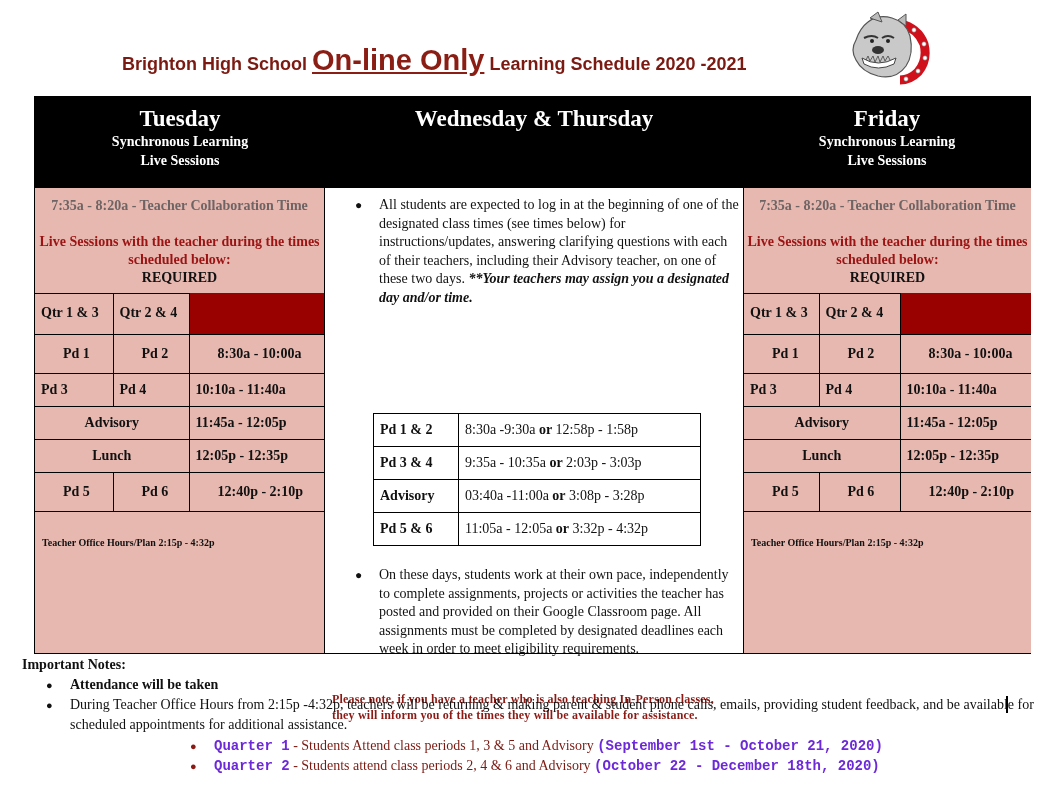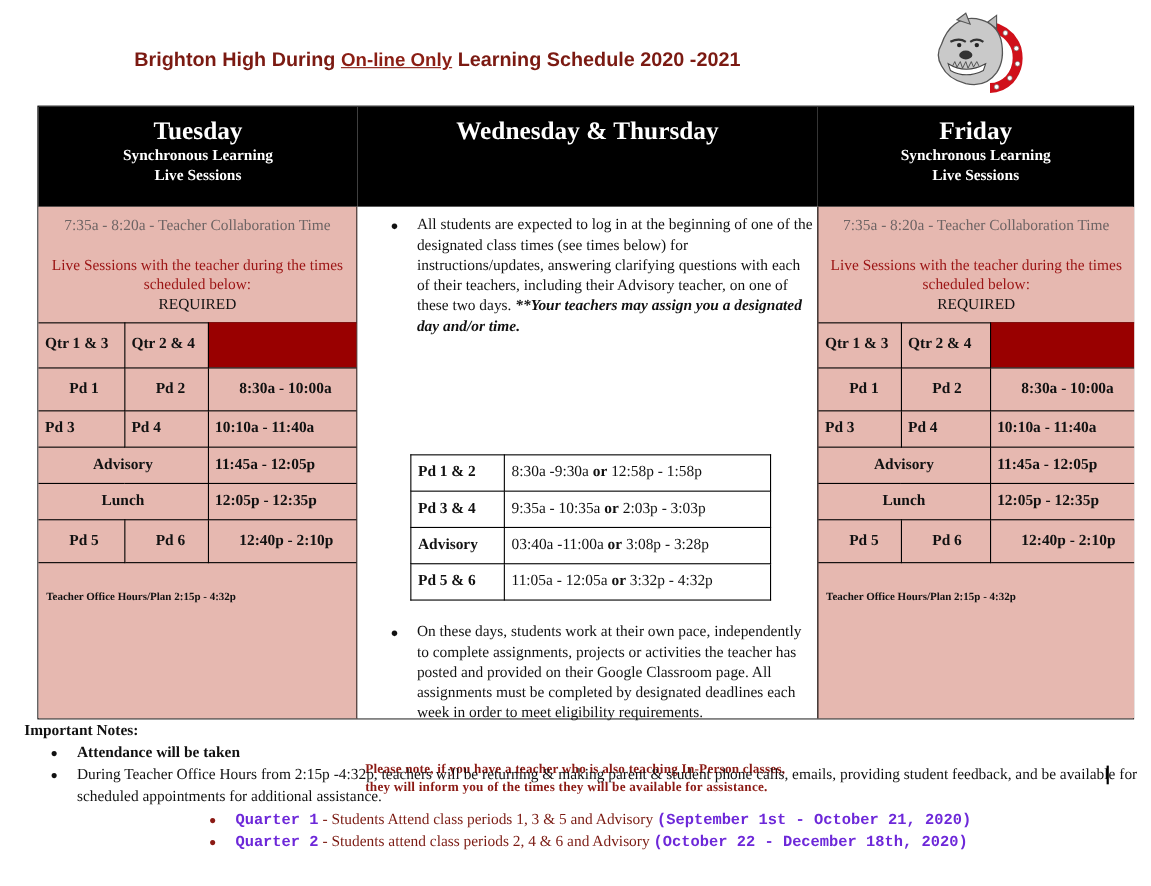--- a/index.html
+++ b/index.html
@@ -1,36 +1,36 @@
 <!DOCTYPE html>
 <html><head>
 <meta charset="utf-8">
 <style>
   html, body { margin: 0; padding: 0; background: #ffffff; }
   body { width: 1046px; height: 805px; position: relative; overflow: hidden; font-family: "Liberation Serif", serif; color: #111; }
 
   .page-title { position: absolute; left: 122px; top: 44px; font-family: "Liberation Sans", sans-serif; font-weight: bold; font-size: 18px; color: #7b1a12; white-space: nowrap; }
-  .page-title .big { font-size: 17px; text-decoration: underline; color: #8b1e14; }
+  .page-title .big { font-size: 29px; text-decoration: underline; color: #8b1e14; }
 
   .logo { position: absolute; left: 848px; top: 10px; width: 84px; height: 76px; }
 
   .grid { position: absolute; left: 34px; top: 96px; width: 997px; height: 558px; border: 1px solid #000; box-sizing: border-box; }
 
   .hdr { position: absolute; top: 0; height: 91px; background: #000; color: #fff; text-align: center; font-weight: bold; }
   .hdr .day { font-size: 23px; margin-top: 9px; line-height: 26px; }
   .hdr .sub { font-size: 14px; line-height: 19px; }
   .hdr-tue { left: 0; width: 290px; }
   .hdr-wed { left: 290px; width: 418px; text-align: center; }
   .hdr-fri { left: 708px; width: 288px; }
 
   .col-pink { position: absolute; top: 91px; bottom: 0; background: #e6b8b0; box-sizing: border-box; }
   .col-tue { left: 0; width: 290px; border-right: 1px solid #000; }
   .col-fri { left: 708px; width: 288px; border-left: 1px solid #000; }
 
-  .collab { position: absolute; left: 0; right: 0; top: 0; height: 105px; text-align: center; font-weight: normal; font-size: 14px; border-bottom: 1px solid #000; }
+  .collab { position: absolute; left: 0; right: 0; top: 0; height: 105px; text-align: center; font-weight: bold; font-size: 14px; border-bottom: 1px solid #000; }
   .collab .c1 { color: #6e6464; margin-top: 9px; line-height: 18px; }
   .collab .c2 { color: #9b1313; margin-top: 18px; line-height: 18px; }
   .collab .c3 { color: #111; line-height: 18px; }
 
   table.sched { position: absolute; left: 0; top: 105px; width: 100%; border-collapse: collapse; font-weight: bold; font-size: 14px; }
   table.sched td { border: 1px solid #000; padding: 0 6px; height: 33px; box-sizing: border-box; }
   table.sched tr td:first-child { border-left: none; }
   table.sched tr td:last-child { border-right: none; }
   table.sched tr:first-child td { border-top: none; height: 41px; }
   table.sched td.dark { background: #990000; }
@@ -56,21 +56,21 @@
   .cursor { display: inline-block; width: 2px; height: 17px; background: #000; vertical-align: -3px; margin-left: 2px; }
   .quarters { position: absolute; left: 190px; top: 736px; font-size: 14px; line-height: 20px; color: #7b1a12; }
   .quarters .q { position: relative; padding-left: 24px; white-space: nowrap; }
   .quarters .q .dot { position: absolute; left: 0; font-size: 11px; color: #8b1a14; }
   .quarters b { color: #6d28d9; font-family: Liberation Mono, monospace; }
 </style>
 </head>
 <body>
 
 <div class="page-title">
-  <span>Brighton High During </span><span class="big">On-line Only</span><span> Learning Schedule 2020 -2021</span>
+  <span>Brighton High School </span><span class="big">On-line Only</span><span> Learning Schedule 2020 -2021</span>
 </div>
 
 <svg class="logo" viewBox="0 0 84 76">
   <path d="M52 14 Q70 18 76 34 Q80 50 70 62 Q62 70 52 70" fill="none" stroke="#d0101a" stroke-width="9"></path>
   <g fill="#fff" stroke="#777" stroke-width="0.6">
     <circle cx="66" cy="20" r="2.2"></circle>
       <circle cx="76" cy="34" r="2.2"></circle>
       <circle cx="77" cy="48" r="2.2"></circle>
       <circle cx="70" cy="61" r="2.2"></circle>
       <circle cx="58" cy="69" r="2.2"></circle>

